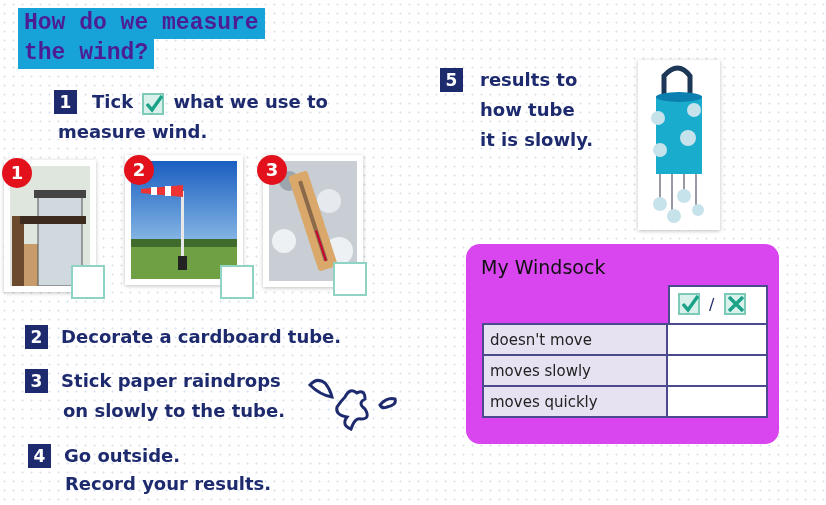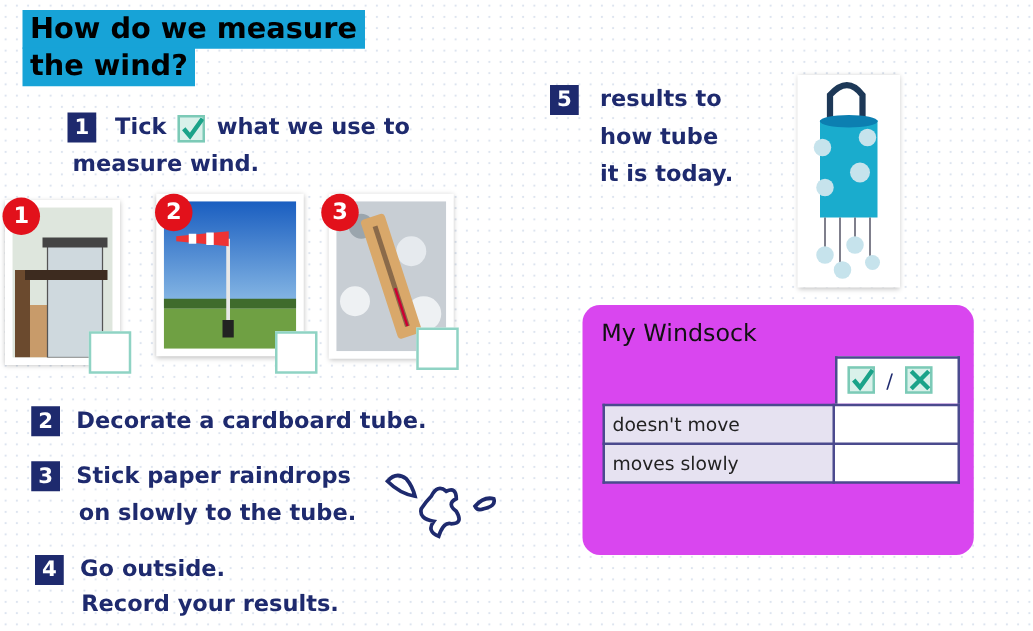--- a/index.html
+++ b/index.html
@@ -7,22 +7,22 @@
     width: 826px; height: 505px; overflow: hidden; position: relative;
     background-color: #ffffff;
     background-image:
       radial-gradient(circle, #dde4ef 0.9px, transparent 1.2px);
     background-size: 9px 9px;
     font-family: "DejaVu Sans", sans-serif;
     color: #1e2a6e;
   }
   .abs { position: absolute; }
   .title-box {
-    background: #17a3d7; color: #000000; font-weight: bold; font-size: 23px;
-    line-height: 29px; padding: 1px 6px;
+    background: #17a3d7; color: #4c1d95; font-weight: bold; font-size: 23px;
+    line-height: 29px; padding: 1px 6px; font-family: Liberation Mono, monospace;
   }
   .num {
     display: inline-block; background: #1e2a6e; color: #fff;
     font-weight: bold; font-size: 17px; width: 23px; height: 24px;
     text-align: center; line-height: 24px;
   }
   .step-text { font-weight: bold; font-size: 18px; line-height: 30px; color: #1e2a6e; }
   .tickbox {
     display: inline-block; width: 22px; height: 22px; border: 2px solid #7ccab7;
     background: #d9f1ea; vertical-align: middle; position: relative;
@@ -142,21 +142,21 @@
   <span class="step-text" style="margin-left:8px;">Go outside.</span>
 </div>
 <div class="abs step-text" style="left:65px;top:469px;">Record your results.</div>
 
 <div class="abs" style="left:440px;top:68px;">
   <span class="num">5</span>
 </div>
 <div class="abs" style="left:480px;top:65px;">
   <div class="step-text">results to</div>
   <div class="step-text">how tube</div>
-  <div class="step-text">it is today.</div>
+  <div class="step-text">it is slowly.</div>
 </div>
 
 <div class="abs photo" style="left:638px;top:60px;width:82px;height:170px;padding:0;">
   <svg width="82" height="170" viewBox="0 0 82 170">
     <path d="M26 38 L26 16 Q40 0 52 16 L52 40" fill="none" stroke="#1d3857" stroke-width="5"></path>
     <rect x="18" y="36" width="46" height="78" fill="#1aaccd"></rect>
     <ellipse cx="41" cy="37" rx="23" ry="5" fill="#0c7fb1"></ellipse>
     <g fill="#c6e3ec">
       <circle cx="20" cy="58" r="7"></circle>
         <circle cx="56" cy="50" r="7"></circle>
@@ -196,15 +196,19 @@
   <table class="ws abs" style="left:16px;top:79px;">
     <tbody>
         <tr>
       <td class="lbl hand">doesn't move</td>
       <td class="val"></td>
     </tr>
     <tr>
       <td class="lbl hand">moves slowly</td>
       <td class="val"></td>
     </tr>
+    <tr>
+      <td class="lbl hand">moves quickly</td>
+      <td class="val"></td>
+    </tr>
   </tbody>
     </table>
 </div>
 
 </body></html>

